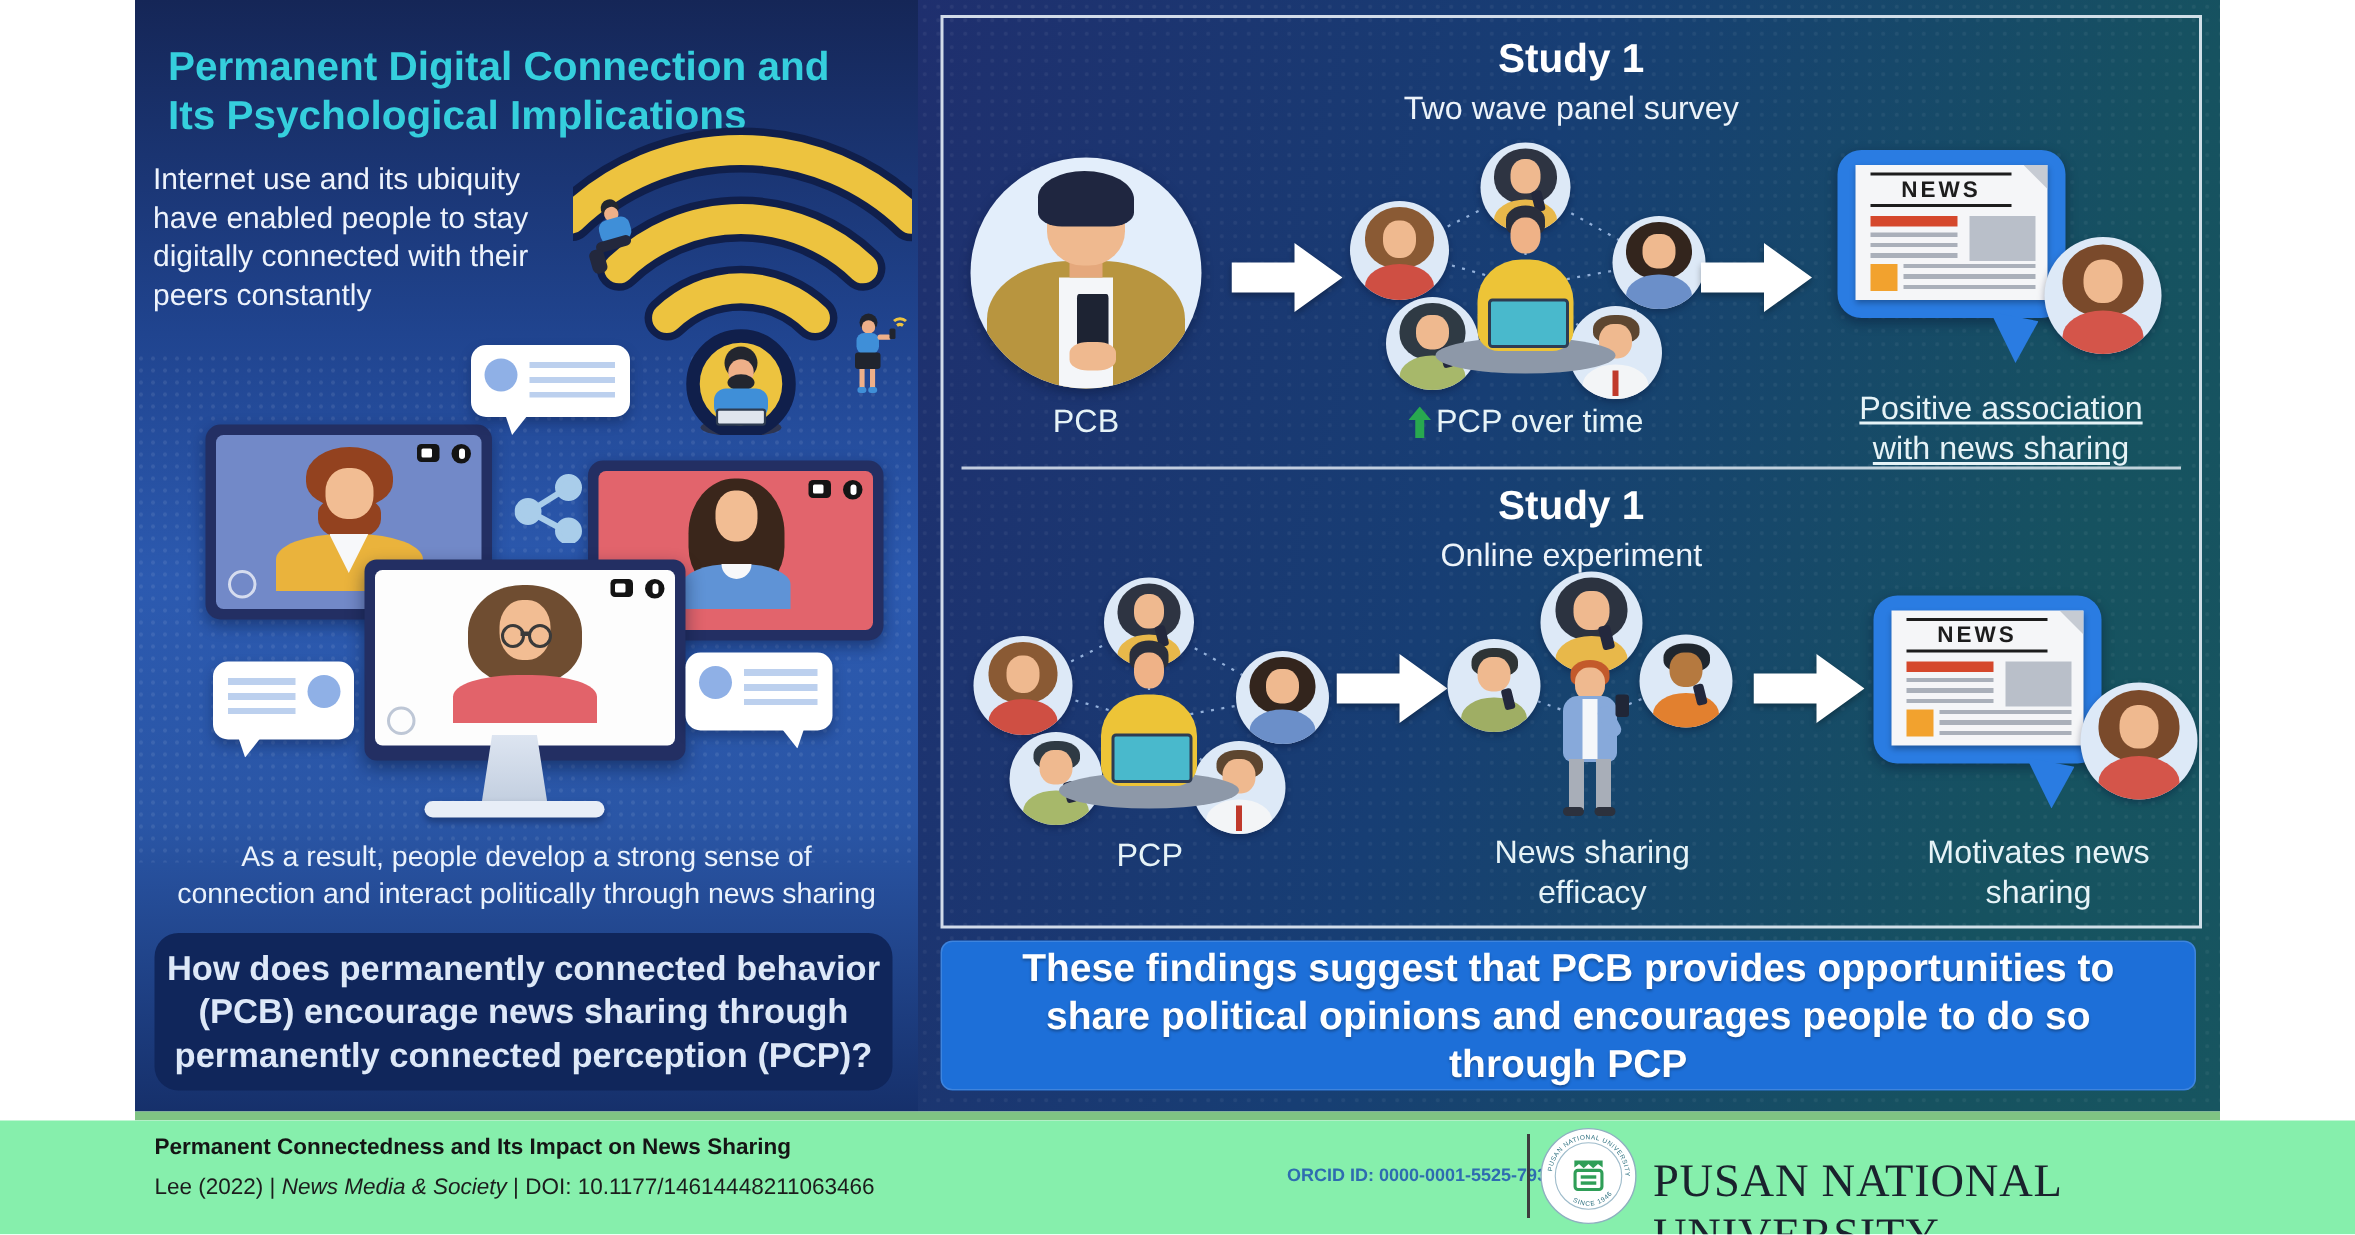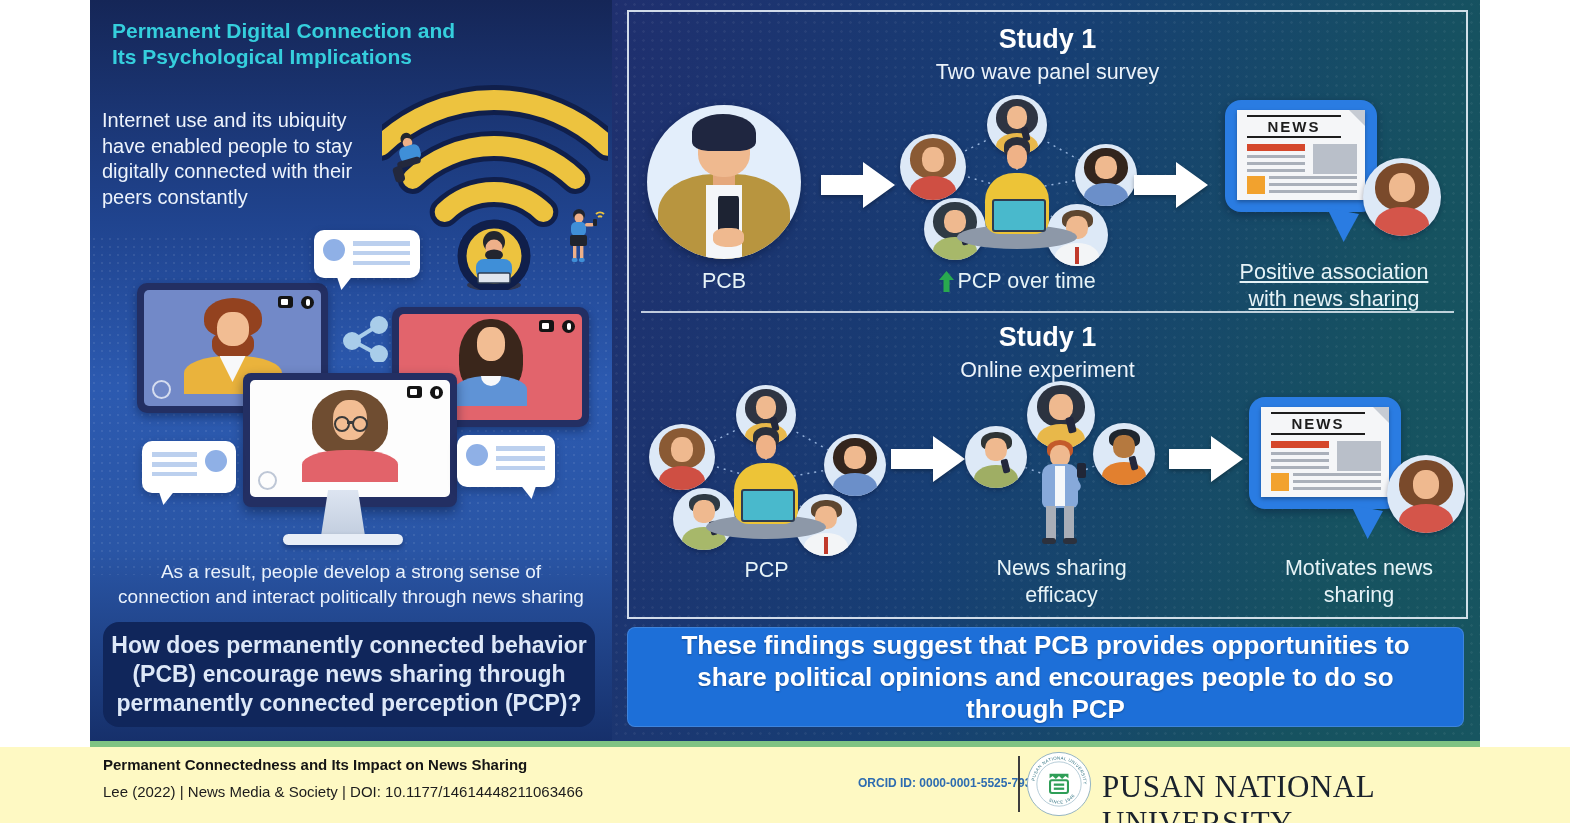--- a/index.html
+++ b/index.html
@@ -7,22 +7,22 @@
          font-family:"Liberation Sans",sans-serif;}
   .pre{white-space:pre-line;}
   .graphic{position:absolute;left:90px;top:0;width:1390px;height:747px;overflow:hidden;}
 
   
   .lpanel{position:absolute;left:0;top:0;width:522px;height:741px;
     background:linear-gradient(180deg,#152657 0%,#20448f 30%,#2c5ab0 52%,#2a56a6 74%,#16306b 100%);}
   .dotsL{position:absolute;left:0;top:235px;width:100%;height:340px;
     background-image:radial-gradient(rgba(255,255,255,.16) 1.2px,transparent 1.5px);
     background-size:8px 8px;opacity:.5;}
-  .ltitle{position:absolute;left:22px;top:18px;width:495px;margin:0;
-    font-size:21px;font-weight:bold;line-height:1.22;color:#35cfdd;}
+  .ltitle{position:absolute;left:22px;top:28px;width:495px;margin:0;
+    font-size:27px;font-weight:bold;line-height:1.22;color:#35cfdd;}
   .lintro{position:absolute;left:12px;top:108px;width:290px;margin:0;
     font-size:20px;line-height:1.28;color:#edf3fc;}
   .lresult{position:absolute;left:1px;top:560px;width:520px;margin:0;text-align:center;
     font-size:19px;line-height:1.3;color:#eaf2fc;}
   .qbox{position:absolute;left:13px;top:622px;width:492px;height:105px;background:#10265b;
     border-radius:16px;display:flex;align-items:center;justify-content:center;}
   .qbox p{margin:0;font-size:23px;font-weight:bold;line-height:1.26;color:#dde8f8;text-align:center;}
 
   
   .wifi{position:absolute;left:292px;top:84px;width:226px;height:206px;}
@@ -140,24 +140,24 @@
   .np .fold{right:0;top:0;width:16px;height:16px;background:#c6cbd3;clip-path:polygon(0 0,100% 0,100% 100%);}
   .nhead{position:absolute;left:10px;top:5px;right:24px;border-top:2.5px solid #1d1d1d;border-bottom:2.5px solid #1d1d1d;
     text-align:center;font-weight:bold;font-size:15px;letter-spacing:2px;color:#1d1d1d;padding:1px 0;}
   .np .redbar{left:10px;top:34px;width:58px;height:7px;background:#d5482c;}
   .np .t1{left:10px;top:45px;width:58px;height:18px;background:repeating-linear-gradient(180deg,#aab0ba 0 3px,transparent 3px 7px);}
   .np .imgblk{right:8px;top:34px;width:44px;height:30px;background:#b9bfc9;}
   .np .orng{left:10px;top:66px;width:18px;height:18px;background:#f2a22e;}
   .np .t2{left:32px;top:66px;right:8px;height:18px;background:repeating-linear-gradient(180deg,#aab0ba 0 3px,transparent 3px 7px);}
 
   
-  .footer{position:absolute;left:0;top:747px;width:1570px;height:76px;background:#fef9c3;}
+  .footer{position:absolute;left:0;top:747px;width:1570px;height:76px;background:#86efac;}
   .f-title{position:absolute;left:103px;top:9px;margin:0;font-size:15px;font-weight:bold;color:#151515;}
   .f-cit{position:absolute;left:103px;top:36px;margin:0;font-size:15px;color:#1c1c1c;}
-  .f-cit .it{}
+  .f-cit .it{font-style:italic;}
   .orcid{position:absolute;left:858px;top:29px;font-size:12px;font-weight:bold;color:#2e6cb0;}
   .fdiv{position:absolute;left:1018px;top:9px;width:2px;height:56px;background:#3d3d3d;}
   .logo{position:absolute;left:1026px;top:4px;width:66px;height:66px;}
   .univ{position:absolute;left:1102px;top:22px;margin:0;font-family:"Liberation Serif",serif;
     font-size:31px;font-weight:500;color:#1a222d;letter-spacing:0.5px;}
 </style>
 </head>
 <body>
 
 <div class="stage">

